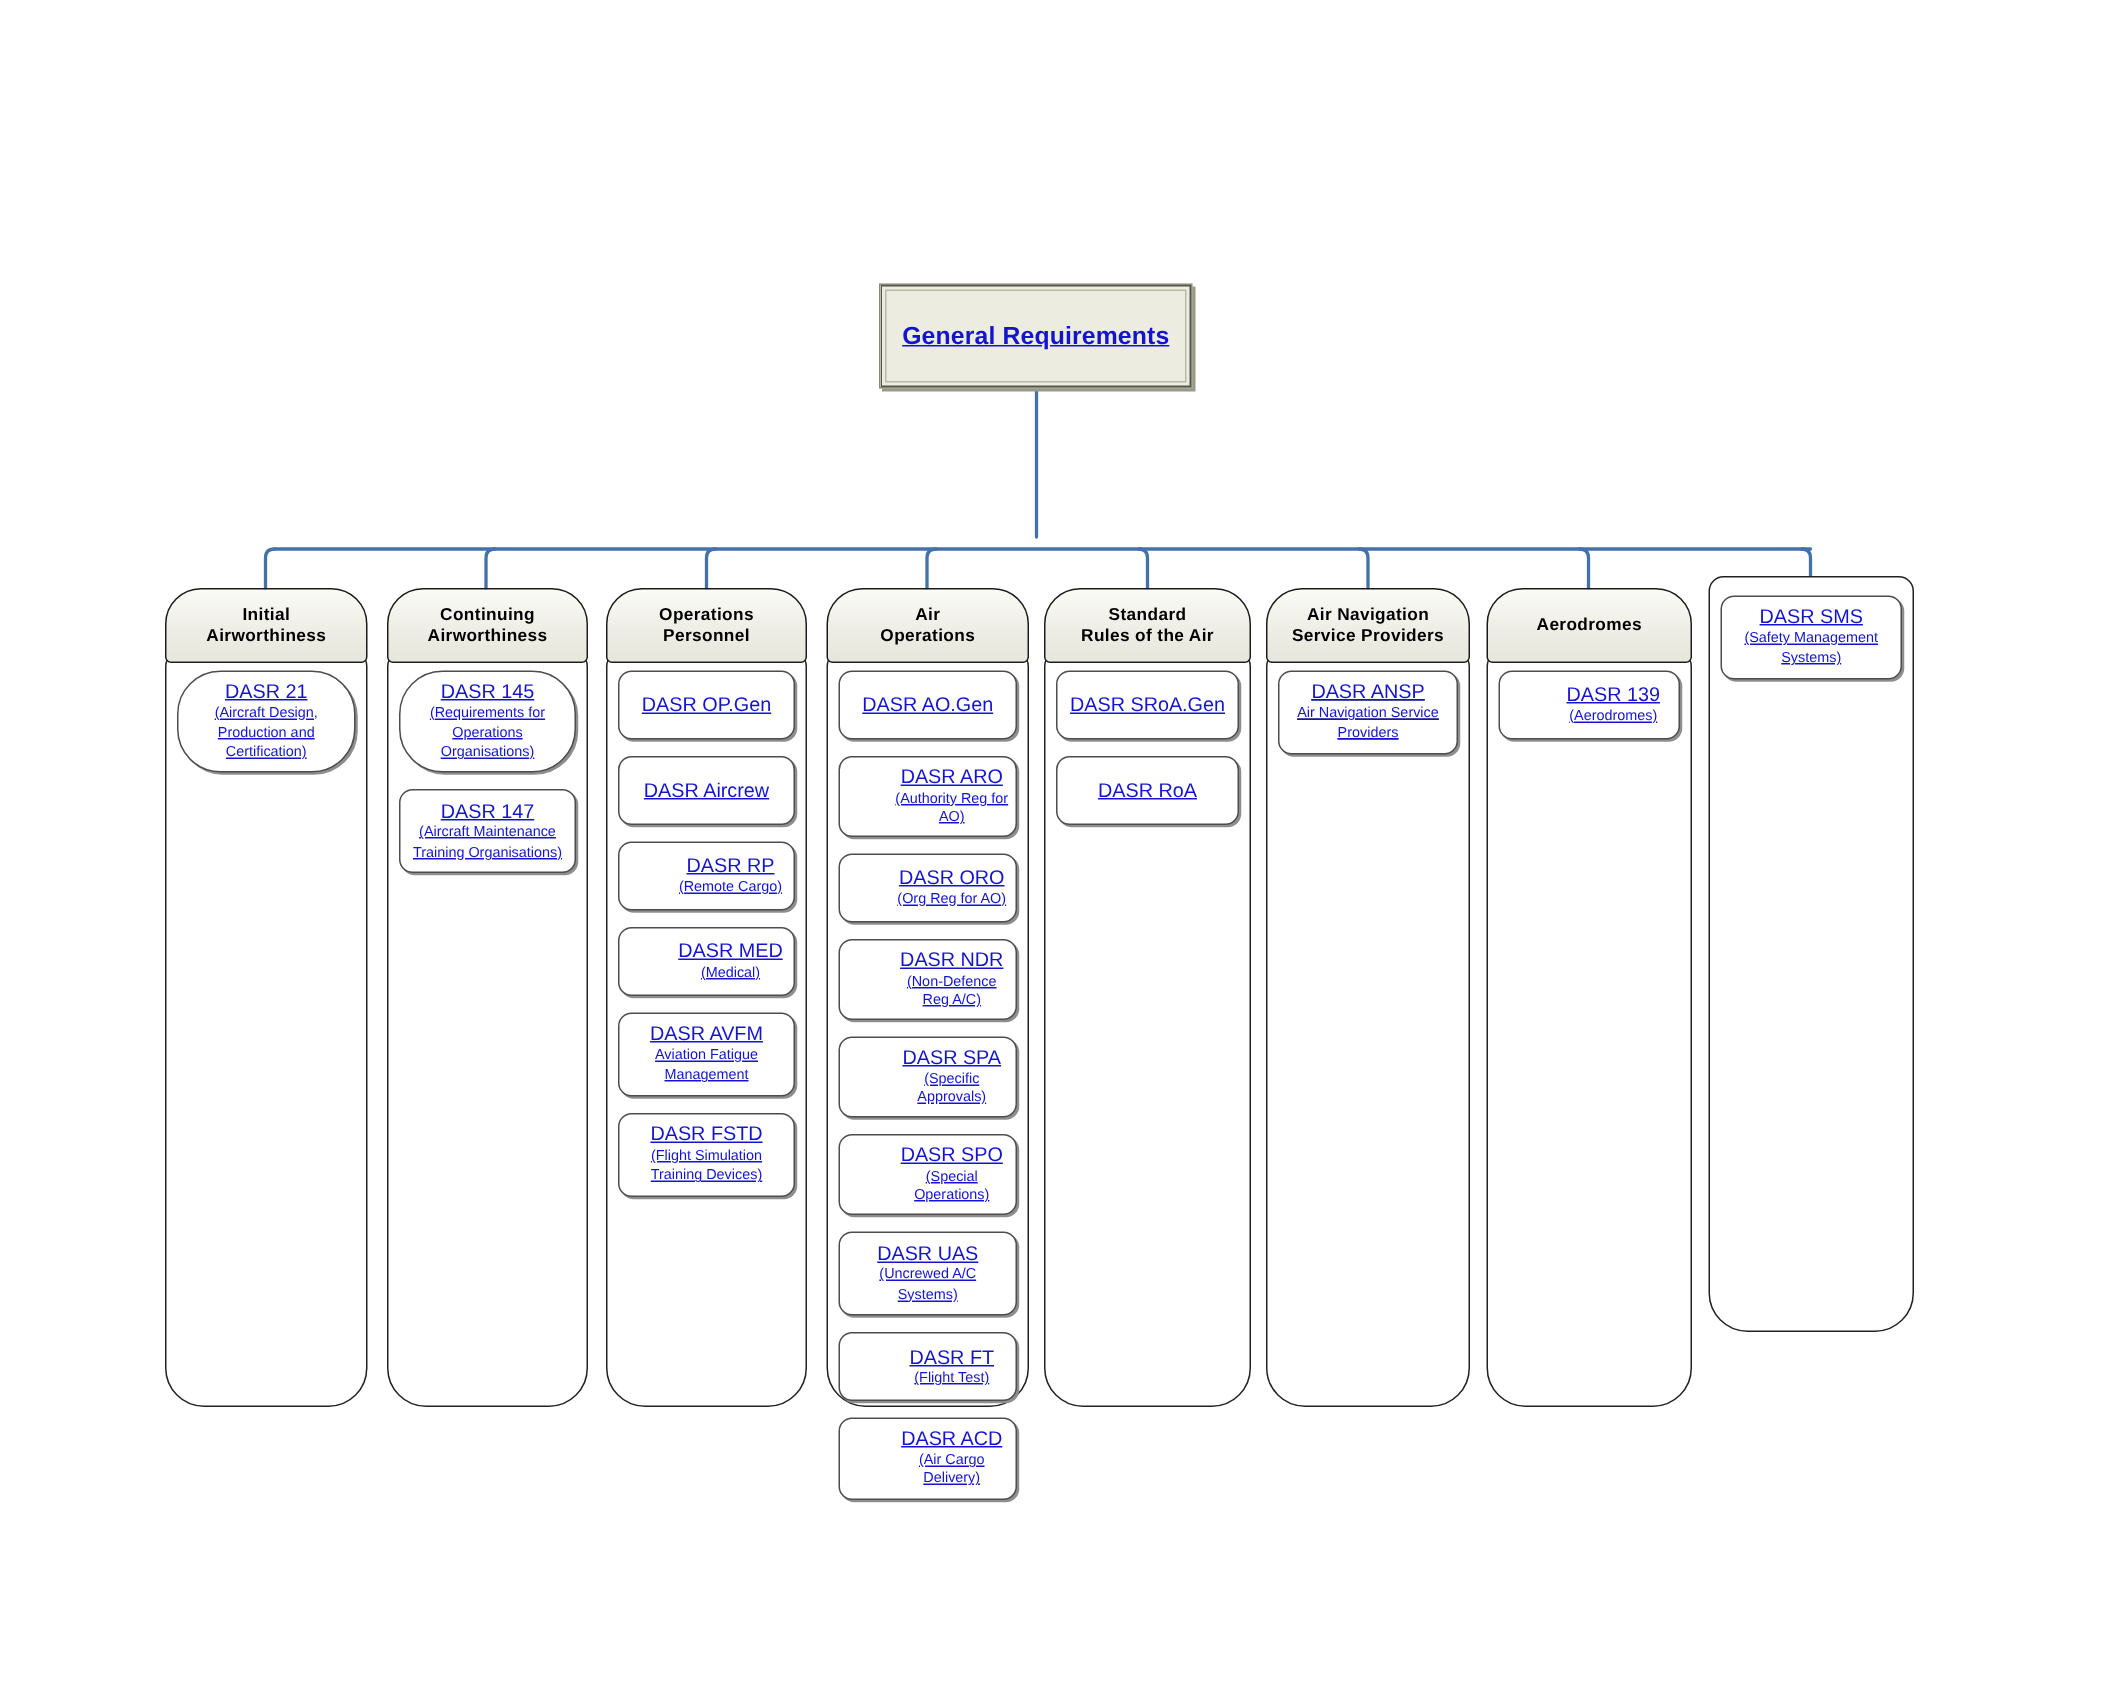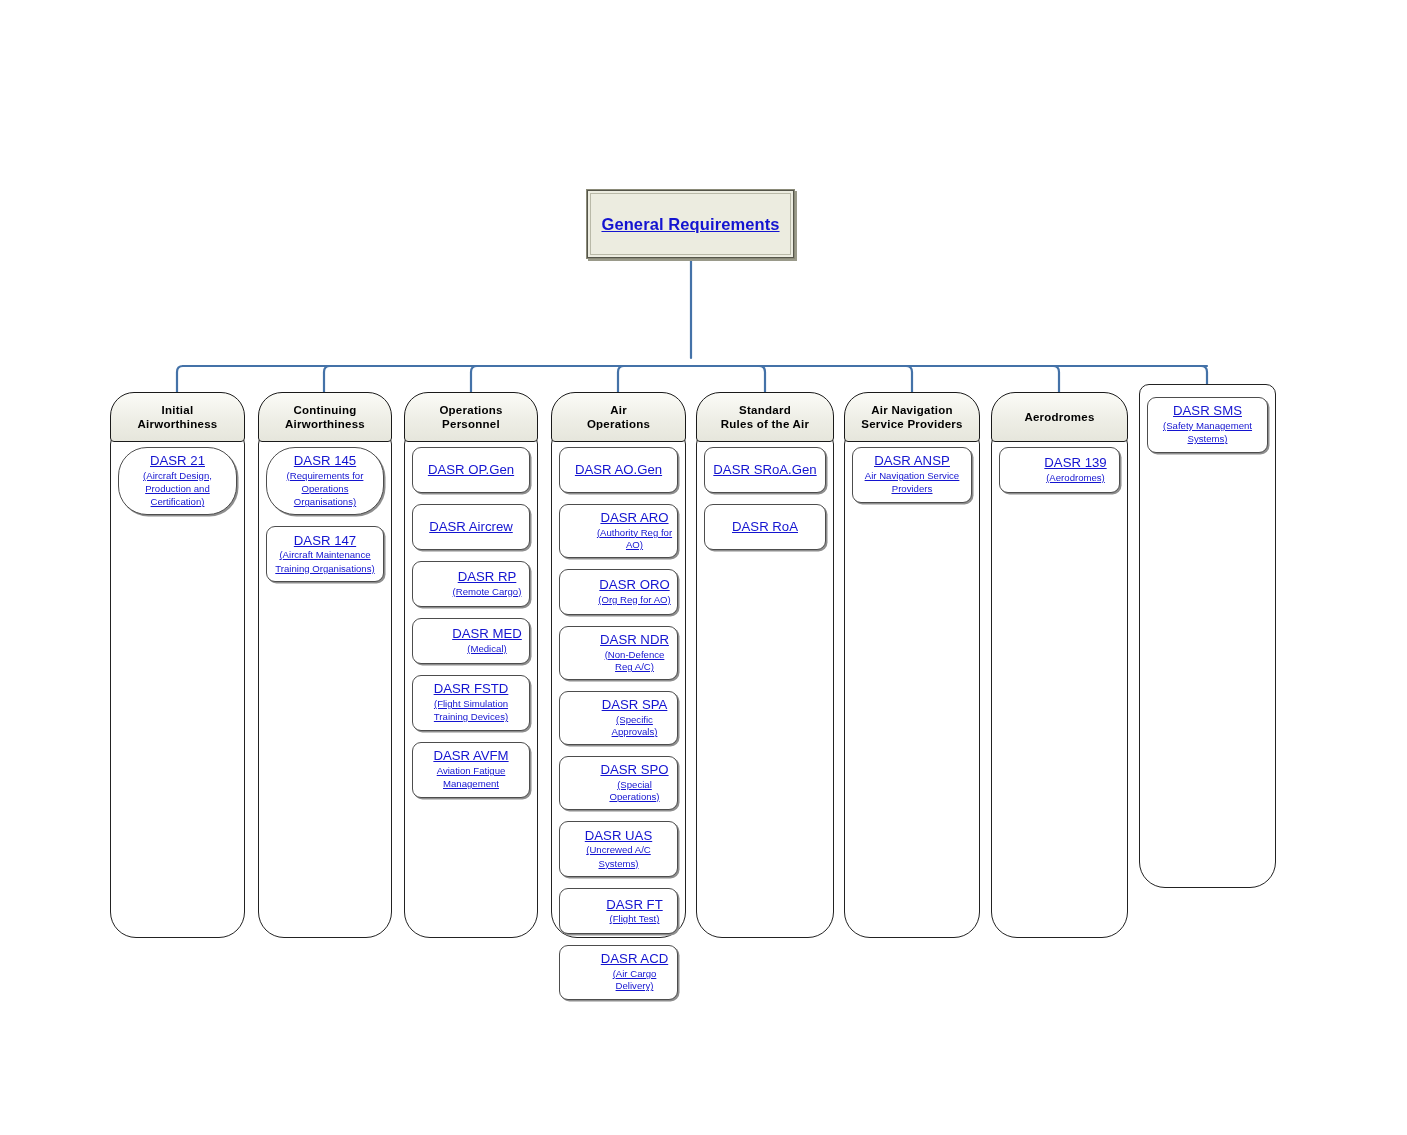--- a/index.html
+++ b/index.html
@@ -220,29 +220,29 @@
           </div>
           <div class="item tall-2">
             <div class="item-title">DASR RP</div>
             <div class="item-sub">(Remote Cargo)</div>
           </div>
           <div class="item tall-2">
             <div class="item-title">DASR MED</div>
             <div class="item-sub">(Medical)</div>
           </div>
           <div class="item tall-3">
+            <div class="item-title">DASR AVFM</div>
+            <div class="item-sub">Aviation Fatigue</div>
+            <div class="item-sub">Management</div>
+          </div>
+          <div class="item tall-3">
             <div class="item-title">DASR FSTD</div>
             <div class="item-sub">(Flight Simulation</div>
             <div class="item-sub">Training Devices)</div>
           </div>
-          <div class="item tall-3">
-            <div class="item-title">DASR AVFM</div>
-            <div class="item-sub">Aviation Fatigue</div>
-            <div class="item-sub">Management</div>
-          </div>
         </div>
       </div>
       <div class="column" style="left: 551px; width: 135px;">
         <div class="col-header">
           <div class="col-header-label">
             <div>Air</div>
             <div>Operations</div>
           </div>
         </div>
         <div class="col-body" style="height: 504px;">

